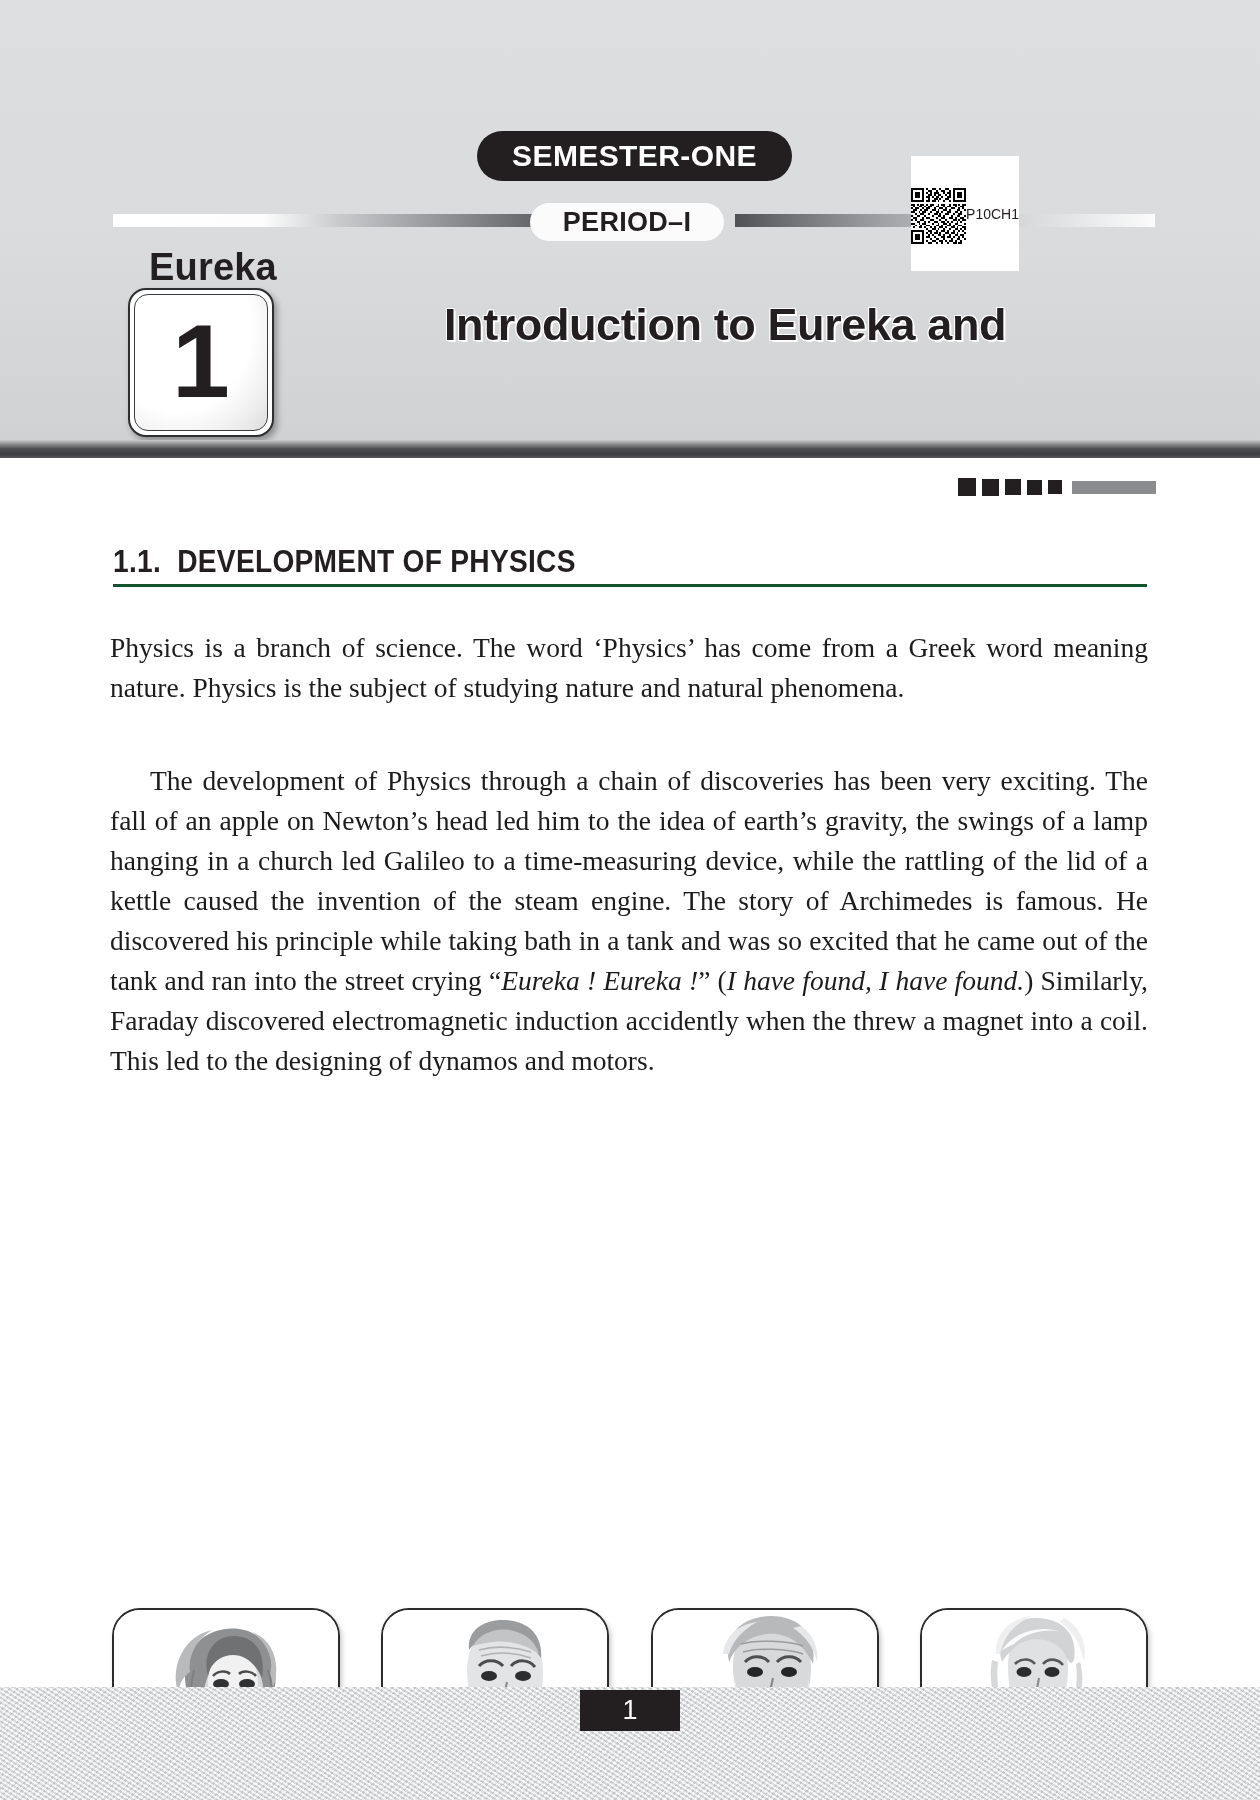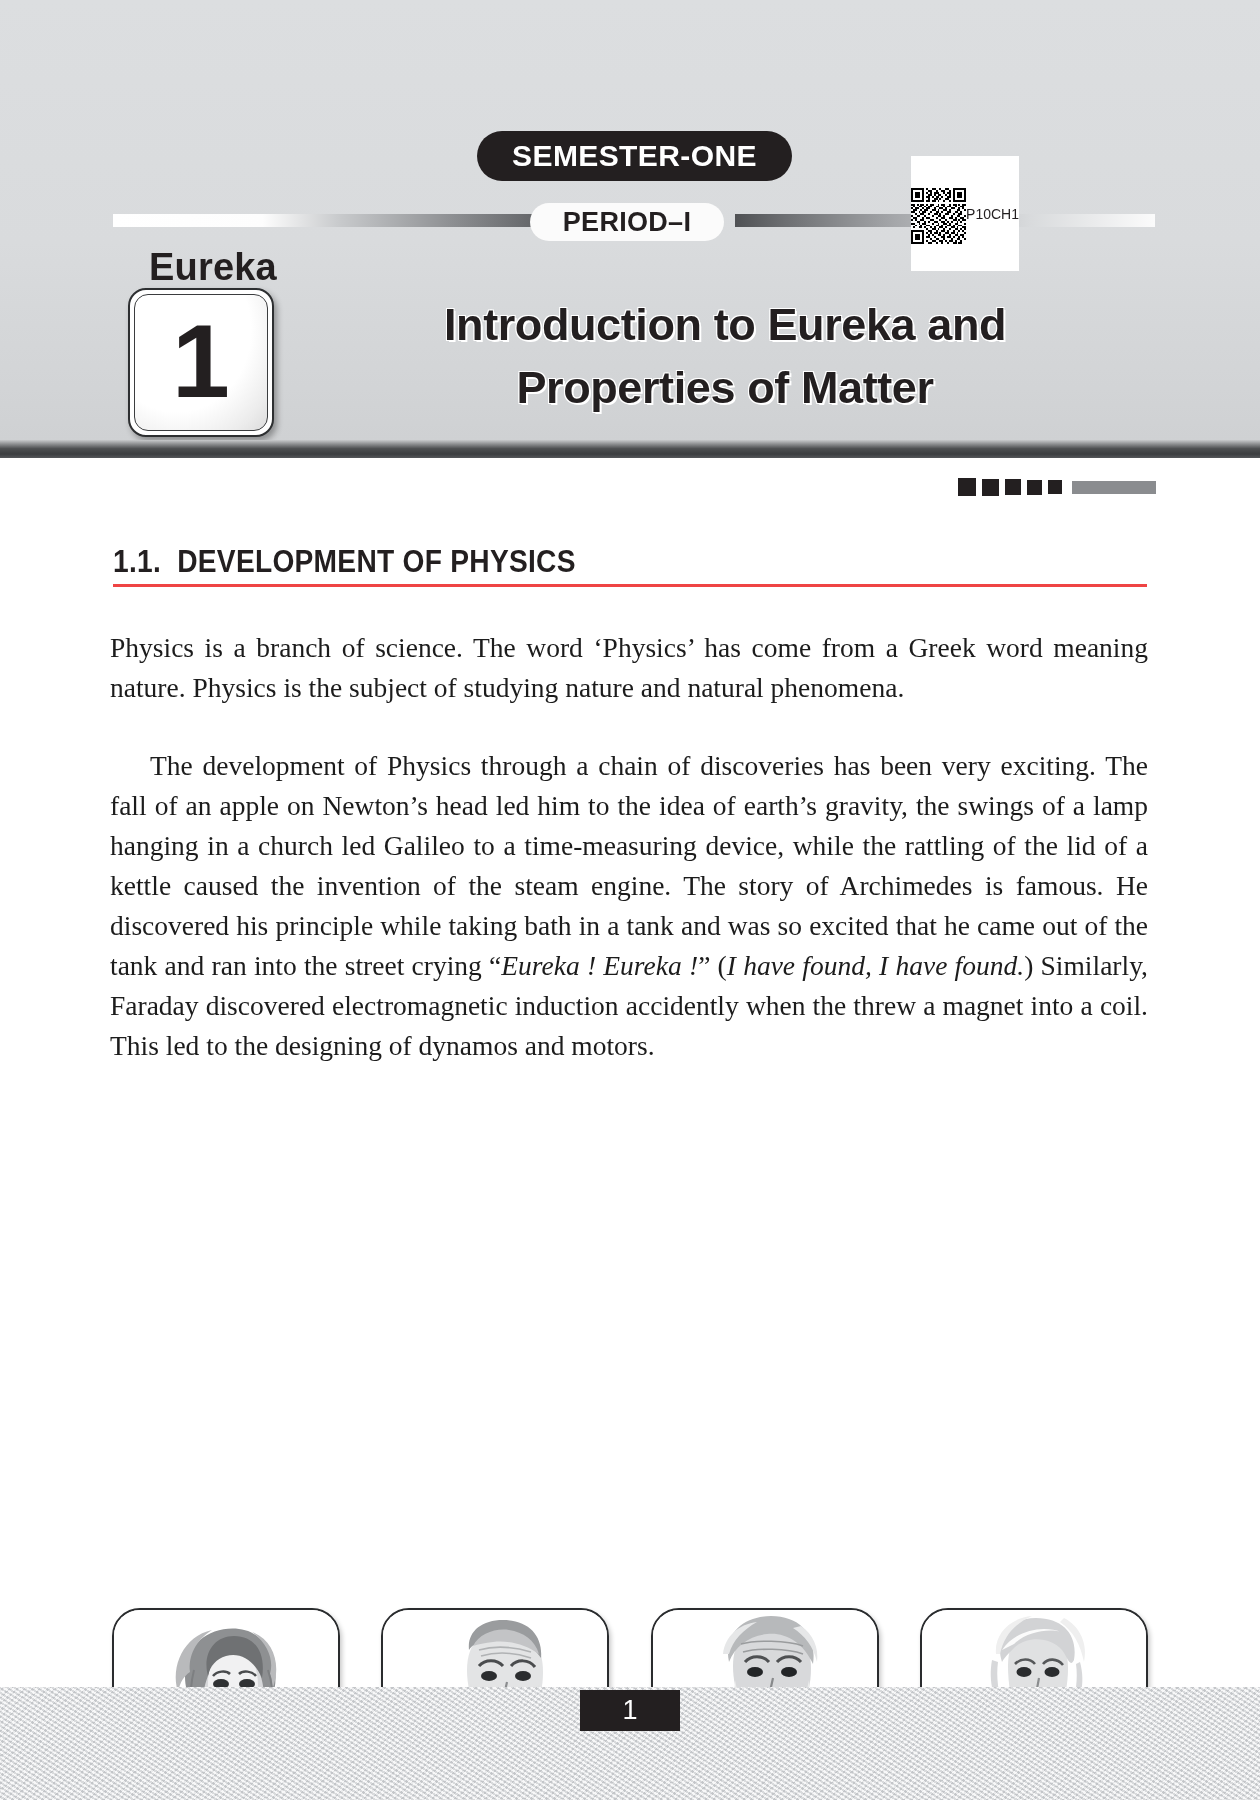--- a/index.html
+++ b/index.html
@@ -172,21 +172,21 @@
   .content {
     position: absolute;
     left: 0; top: 458px;
     width: 1260px;
     background: #ffffff;
   }
   .section-head {
     position: absolute;
     left: 113px; top: 85px;
     width: 1034px;
-    border-bottom: 3px solid #ef4444;
+    border-bottom: 3px solid #14532d;
     padding-bottom: 4px;
   }
   .section-head .sh-text {
     font-family: "Liberation Sans Narrow", "Liberation Sans", sans-serif;
     font-weight: bold;
     font-size: 32px;
     letter-spacing: 0.3px;
     color: #231f20;
     transform: scaleX(0.88);
     transform-origin: left center;
@@ -496,21 +496,20 @@
   <div class="topic-word">Eureka</div>
 
   <div class="topic-box-outer">
     <div class="topic-box-inner">
       <span class="topic-num">1</span>
     </div>
   </div>
 
   <div class="chapter-title">
     <span>Introduction to Eureka and</span><br>
-    <span>Properties of Matter</span>
   </div>
 </div>
 <div class="header-bottom-rule"></div>
 
 <div class="deco">
   <span class="sq" style="width:18px;height:18px;"></span>
   <span class="sq" style="width:17px;height:17px;"></span>
   <span class="sq" style="width:16px;height:16px;"></span>
   <span class="sq" style="width:15px;height:15px;"></span>
   <span class="sq" style="width:14px;height:14px;"></span>
@@ -518,21 +517,21 @@
 </div>
 
 <div class="content">
 
   <div class="section-head">
     <span class="sh-text">1.1.  DEVELOPMENT OF PHYSICS</span>
   </div>
 
   <div class="para" style="top:170px;">Physics is a branch of science. The word ‘Physics’ has come from a Greek word meaning nature. Physics is the subject of studying nature and natural phenomena.</div>
 
-  <div class="para indent" style="top:288px;">
+  <div class="para indent" style="top:303px;">
     <span>The development of Physics through a chain of discoveries has been very exciting. The fall of an apple on Newton’s head led him to the idea of earth’s gravity, the swings of a lamp hanging in a church led Galileo to a time-measuring device, while the rattling of the lid of a kettle caused the invention of the steam engine. The story of Archimedes is famous. He discovered his principle while taking bath in a tank and was so excited that he came out of the tank and ran into the street crying “</span><i>Eureka ! Eureka !</i><span>” (</span><i>I have found, I have found.</i><span>) Similarly, Faraday discovered electromagnetic induction accidently when the threw a magnet into a coil. This led to the designing of dynamos and motors.</span>
   </div>
 
   <div class="figure">
     <div class="portrait-row">
 
       <div class="portrait-card">
         <svg viewBox="0 0 224 200">
           <rect width="224" height="200" fill="#ffffff"></rect>
           <g>

